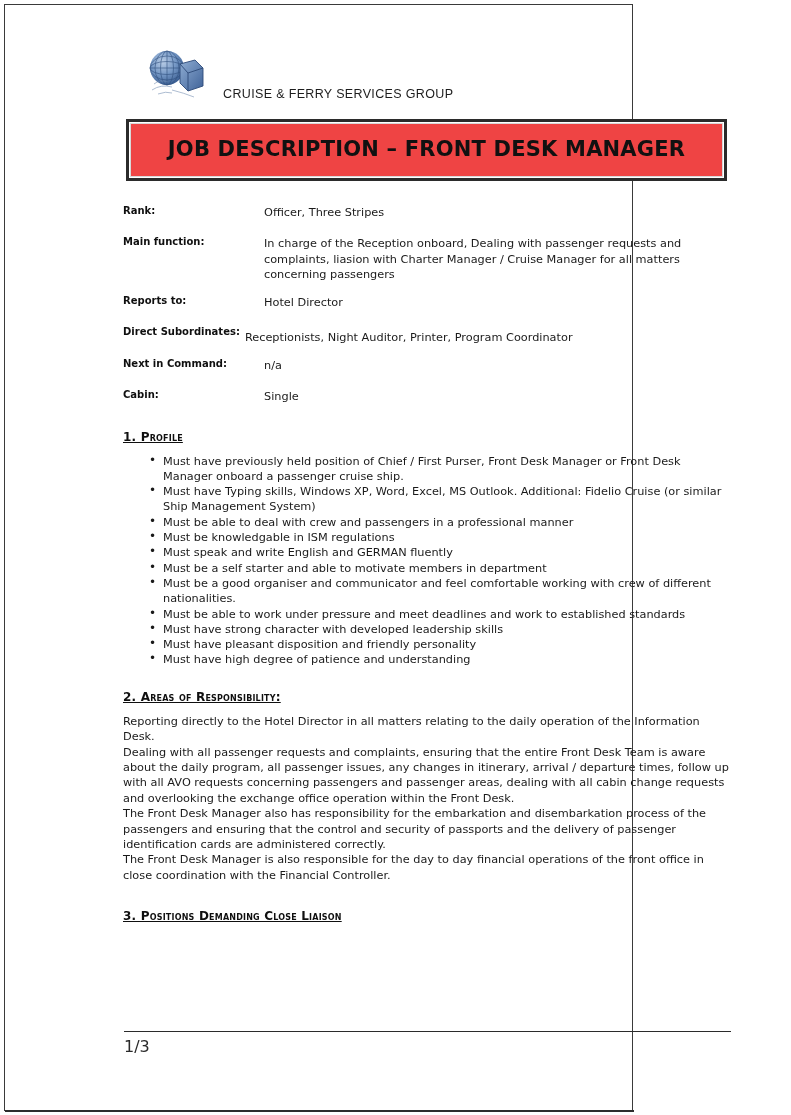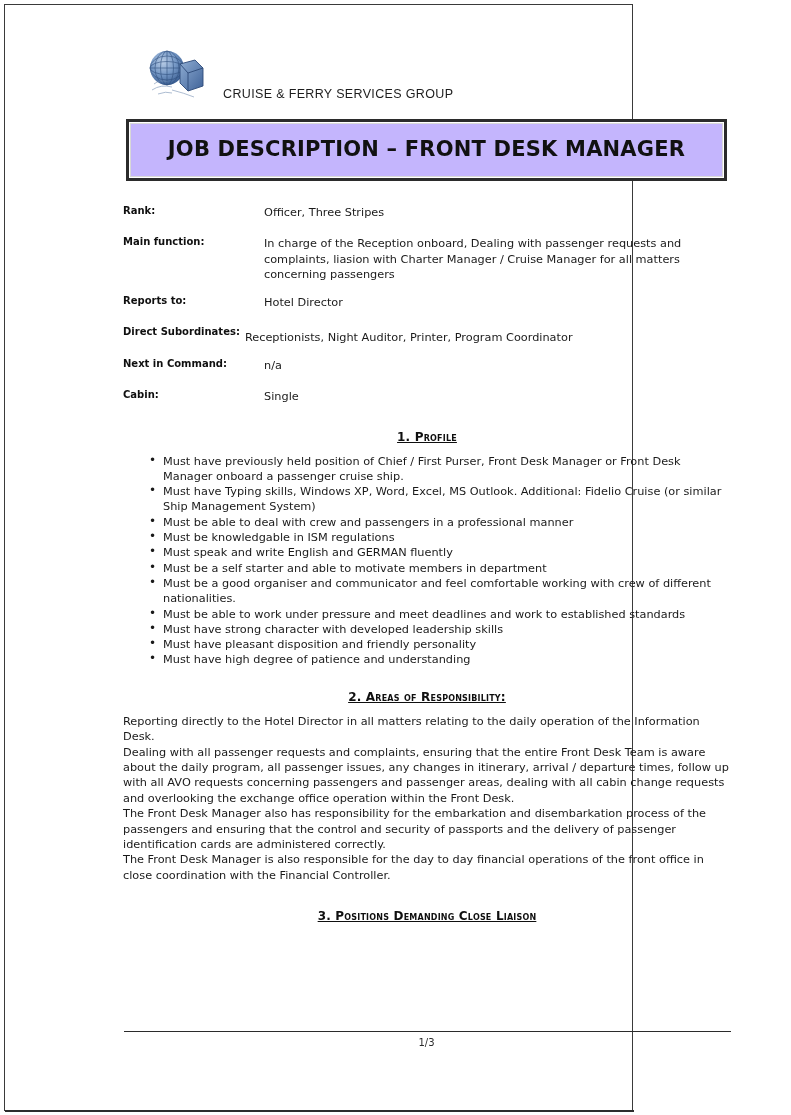--- a/index.html
+++ b/index.html
@@ -67,21 +67,21 @@
 
   
   .title-banner {
     position: relative;
     margin-top: 14px;
     margin-left: 3px;
     width: 601px;
     height: 62px;
     box-sizing: border-box;
     border: 3px solid #2b2b2b;
-    background: #c4b5fd;
+    background: #ef4444;
     box-shadow: inset 0 0 0 1px #ffffff, inset 0 0 0 2px #d8d8d8;
   }
   .title-text {
     position: absolute;
     left: 0; right: 0;
     top: 15px;
     text-align: center;
     font-family: "DejaVu Sans", sans-serif;
     font-size: 21px;
     font-weight: bold;
@@ -128,21 +128,20 @@
   
   .section-heading {
     margin-top: 22px;
     margin-bottom: 10px;
     font-size: 12px;
     font-weight: bold;
     font-variant: small-caps;
     text-decoration: underline;
     color: #0f0f0f;
     letter-spacing: 0.2px;
-    text-align: center;
   }
 
   
   ul.bullets {
     margin: 0;
     padding: 0 0 0 26px;
     list-style: none;
   }
   ul.bullets li {
     position: relative;
@@ -176,22 +175,22 @@
     top: 1026px;
     width: 607px;
   }
   .footer-rule {
     height: 1px;
     background: #2b2b2b;
     width: 100%;
   }
   .page-number {
     margin-top: 5px;
-    text-align: center;
-    font-size: 10px;
+    text-align: left;
+    font-size: 16px;
     color: #2a2a2a;
     padding-right: 2px;
   }
   #site-url {
     position: absolute;
     left: 0;
     right: 14px;
     top: 1147px;
     text-align: right;
     font-family: "Liberation Sans", sans-serif;

